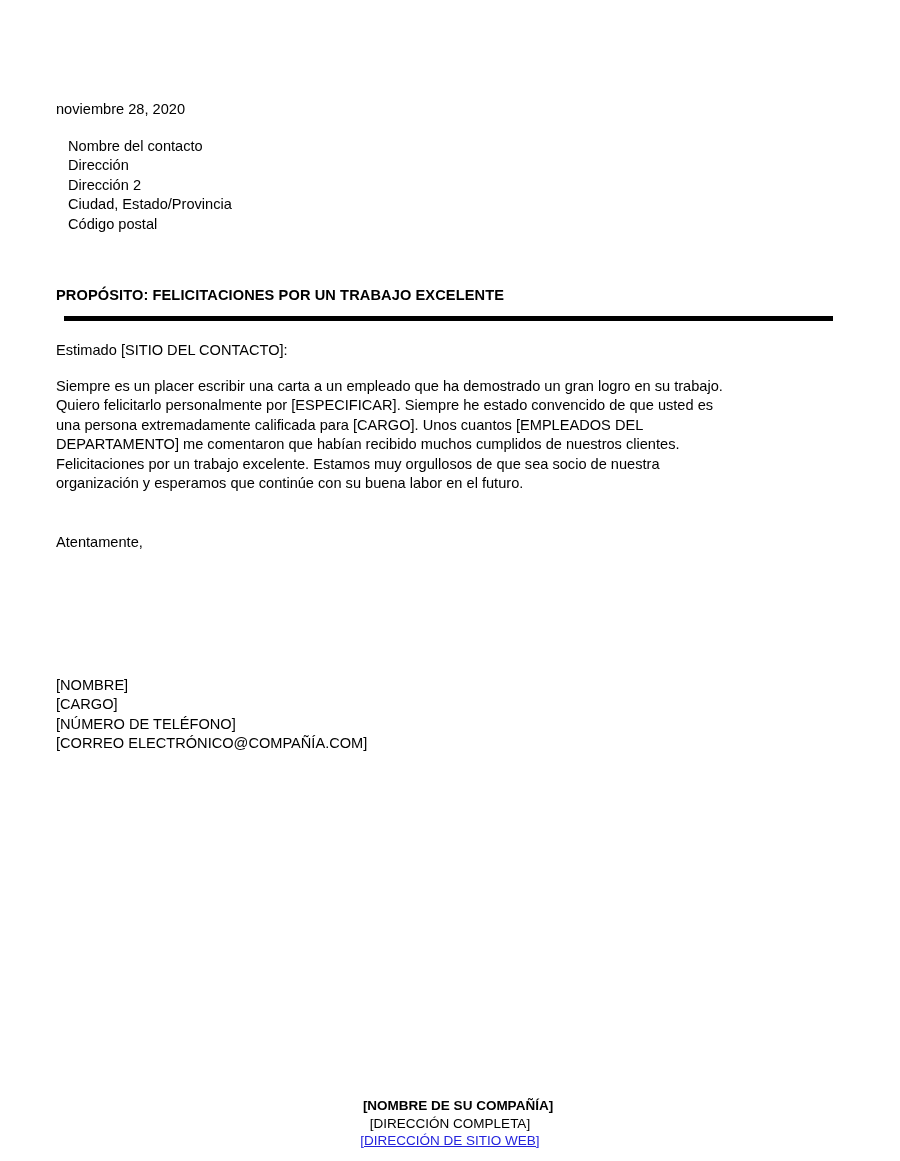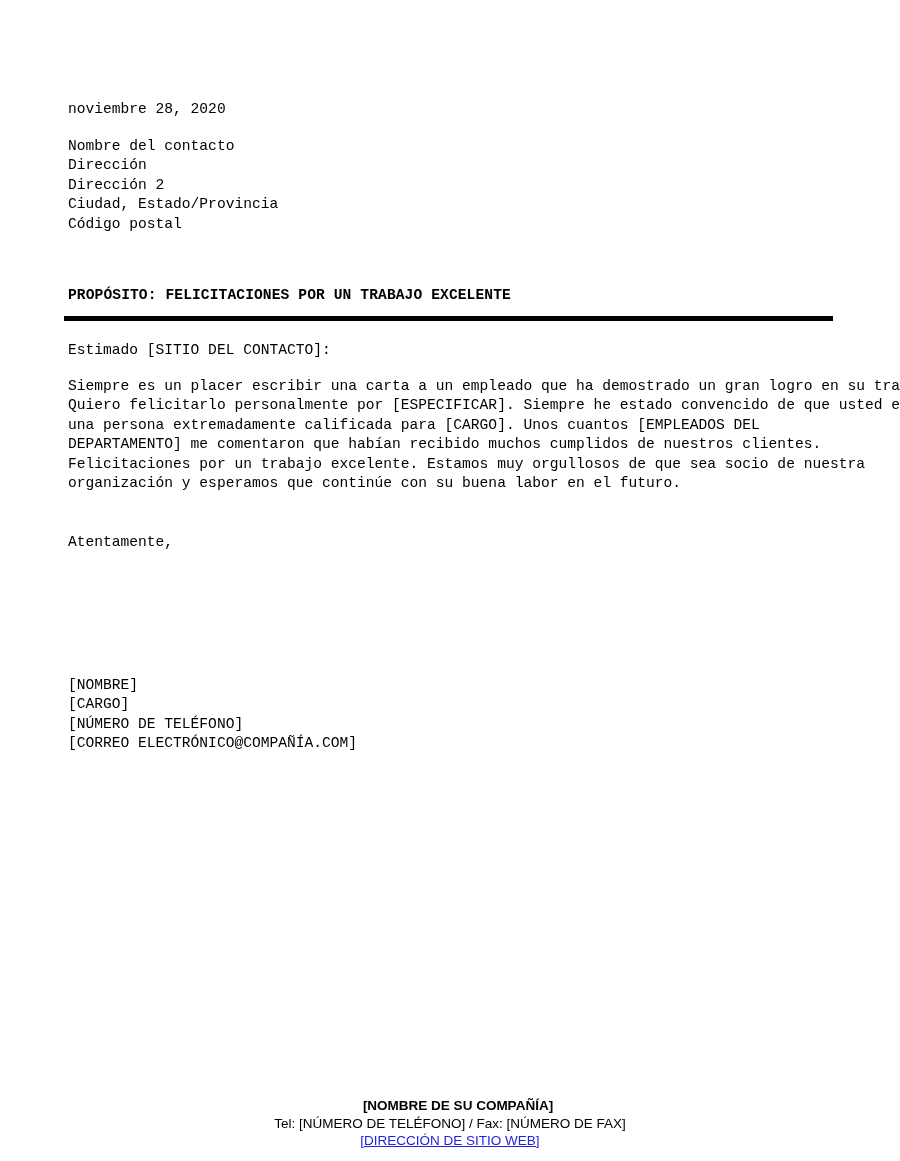--- a/index.html
+++ b/index.html
@@ -8,24 +8,24 @@
     position: relative;
     width: 900px;
     height: 1161px;
     background: #ffffff;
     color: #000000;
     font-family: "Liberation Sans", "DejaVu Sans", sans-serif;
     font-size: 14.6px;
     line-height: 19.4px;
     overflow: hidden;
   }
-  .abs { position: absolute; left: 68px; font-family: Liberation Mono, monospace; }
+  .abs { position: absolute; left: 56px; }
   .multiline { white-space: pre; }
   .date-line        { top: 100px; }
-  .recipient-block  { top: 137px; }
+  .recipient-block  { top: 137px; margin-left: 12px; }
   .subject-heading  { top: 286px; font-weight: bold; letter-spacing: 0.1px; }
   .heading-rule     { position: absolute; left: 64px; top: 316px; width: 769px; height: 4.5px; background: #000000; }
   .salutation       { top: 341px; }
   .body-text        { top: 377px; }
   .closing          { top: 533px; }
   .signature-block  { top: 628px; margin-top: 48px; }
   .page-footer {
     position: absolute;
     left: 0; right: 0;
     top: 1097px;
@@ -65,17 +65,17 @@
 
 <div class="abs closing">Atentamente,</div>
 
 <div class="abs signature-block multiline">[NOMBRE]
 [CARGO]
 [NÚMERO DE TELÉFONO]
 [CORREO ELECTRÓNICO@COMPAÑÍA.COM]</div>
 
 <div class="page-footer">
   <div class="footer-company">[NOMBRE DE SU COMPAÑÍA]</div>
-  <div class="footer-phone-fax">Tel: [NÚMERO DE TELÉFONO] / Fax: [NÚMERO DE FAX]</div>
+  <div class="footer-address">[DIRECCIÓN COMPLETA]</div>
   <div class="footer-website">
     <span style="color: rgb(35, 35, 221);">[DIRECCIÓN DE SITIO WEB]</span>
   </div>
 </div>
 
 </body></html>

